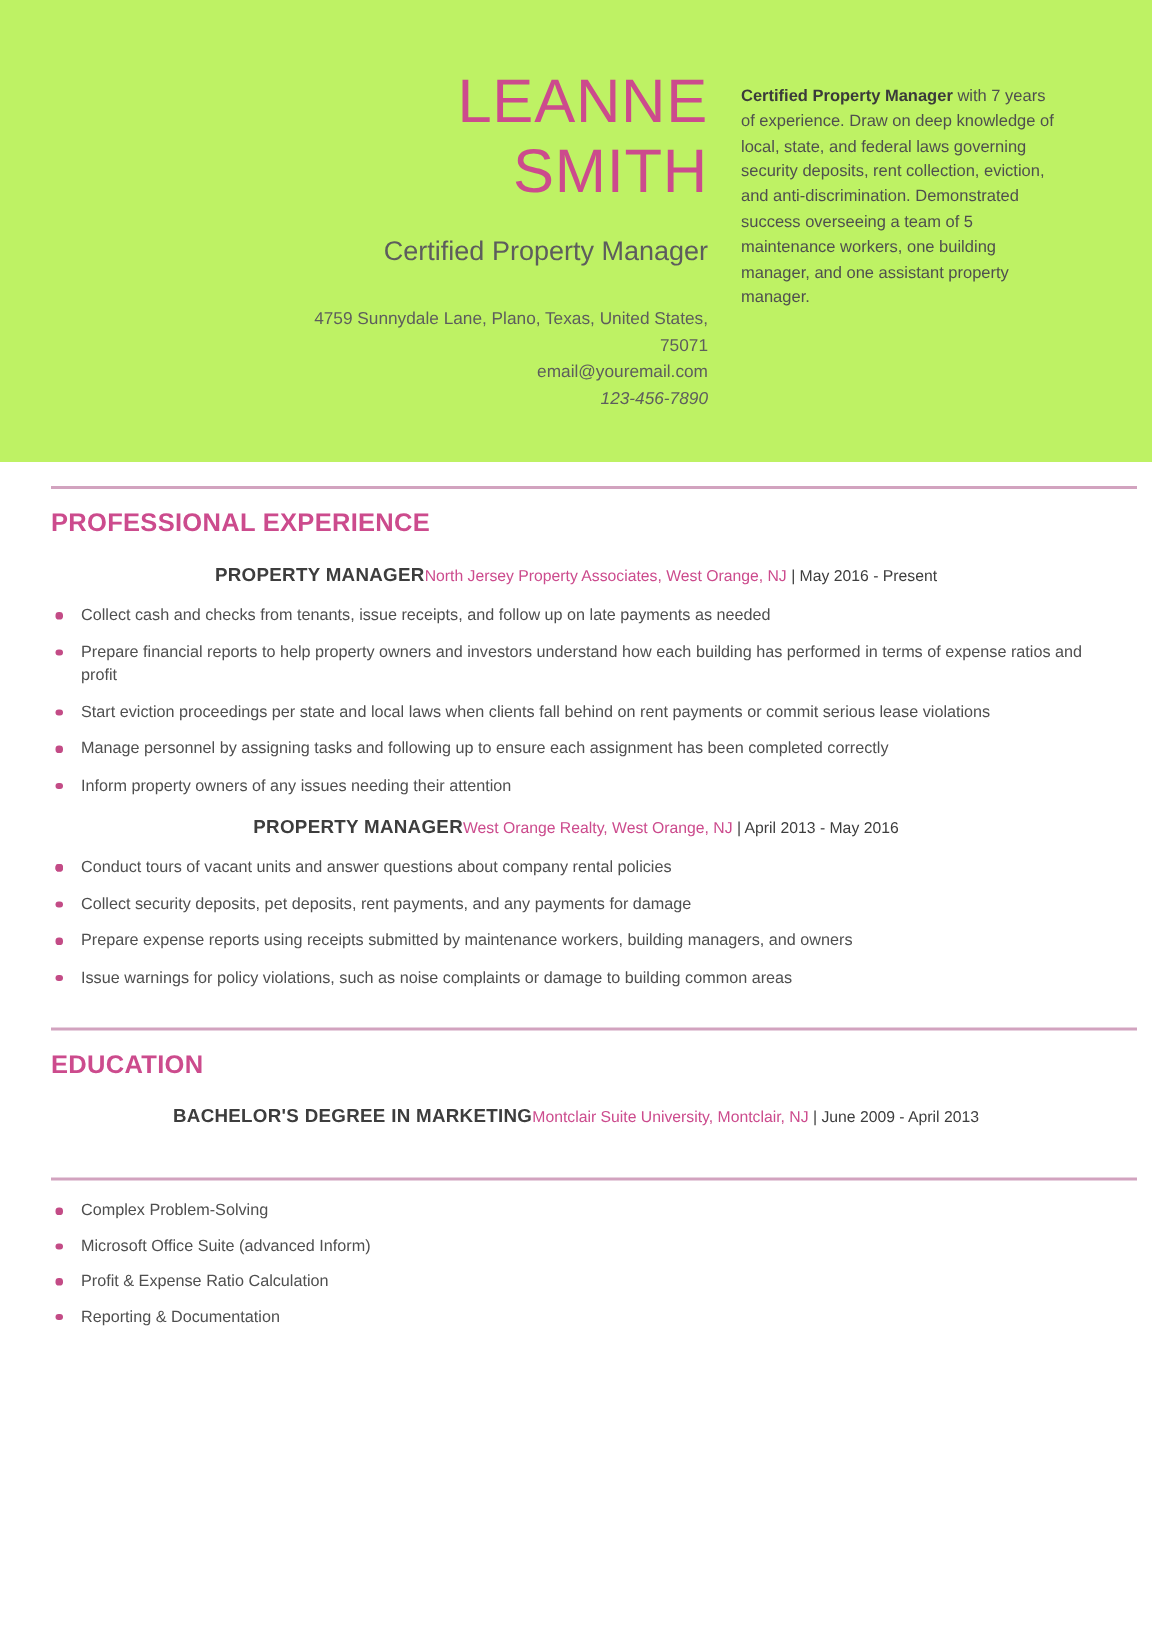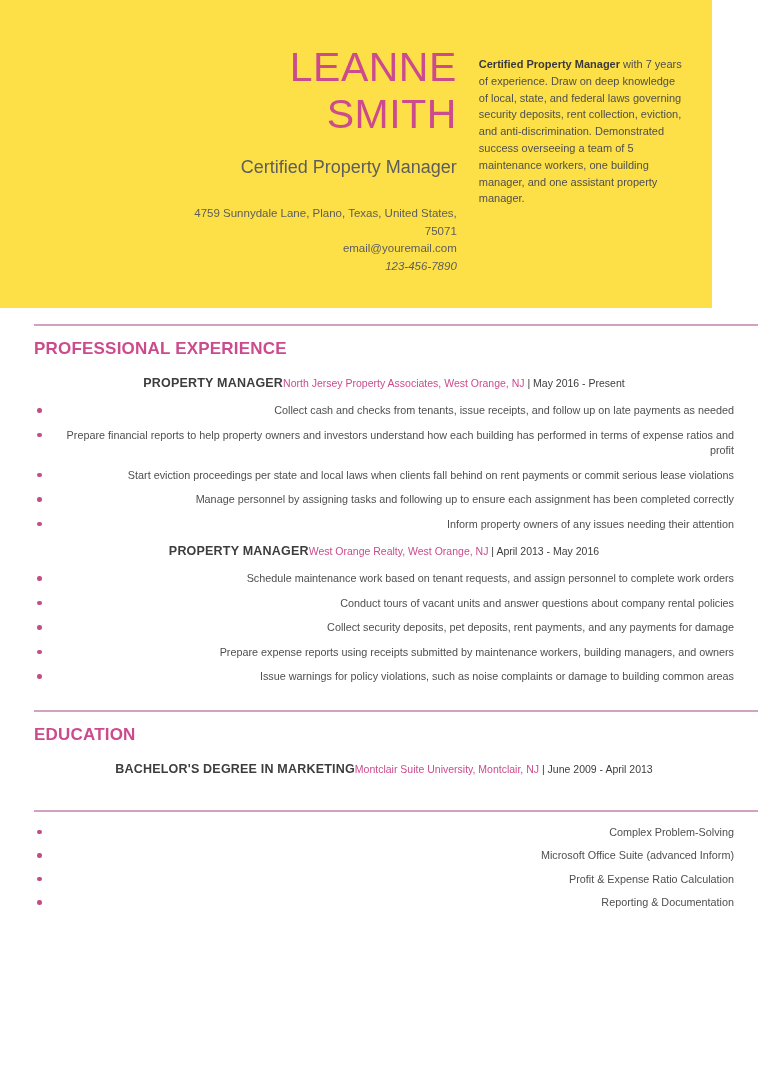--- a/index.html
+++ b/index.html
@@ -12,23 +12,23 @@
   body {
     background: #ffffff;
     font-family: "Liberation Sans", sans-serif;
     color: #4a4a4a;
     position: relative;
     overflow: hidden;
   }
 
   
   .header-band {
-    background: #fde047;
+    background: #bef264;
     height: 308px;
-    width: 712px;
+    width: 768px;
     position: relative;
     padding: 0;
   }
 
   .header-inner {
     display: flex;
     flex-direction: row;
     align-items: flex-start;
     padding-top: 44px;
   }
@@ -127,21 +127,20 @@
   }
 
   .entry-org {
     color: #cc4b8d;
   }
 
   ul.bullets {
     list-style: none;
     margin: 0 0 0 0;
     padding: 0;
-    text-align: right;
   }
 
   ul.bullets li {
     position: relative;
     padding-left: 20px;
     font-size: 10.8px;
     line-height: 15.5px;
     color: #4f4f4f;
     margin-bottom: 9px;
   }
@@ -208,21 +207,21 @@
             <li><span class="dot"></span><span>Manage personnel by assigning tasks and following up to ensure each assignment has been completed correctly</span></li>
             <li><span class="dot"></span><span>Inform property owners of any issues needing their attention</span></li>
           </ul>
         </div>
         <div class="exp-group second">
           <div class="entry-head">
             <div class="entry-title">PROPERTY MANAGER</div>
             <div class="entry-meta"><span class="entry-org">West Orange Realty, West Orange, NJ</span><span> | April 2013 - May 2016</span></div>
           </div>
           <ul class="bullets">
-            <li><span class="dot"></span><span>Schedule maintenance work based on tenant requests, and assign personnel to complete work orders</span></li>
+            <li><span class="dot"></span></li>
             <li><span class="dot"></span><span>Conduct tours of vacant units and answer questions about company rental policies</span></li>
             <li><span class="dot"></span><span>Collect security deposits, pet deposits, rent payments, and any payments for damage</span></li>
             <li><span class="dot"></span><span>Prepare expense reports using receipts submitted by maintenance workers, building managers, and owners</span></li>
             <li><span class="dot"></span><span>Issue warnings for policy violations, such as noise complaints or damage to building common areas</span></li>
           </ul>
         </div>
       </div>
   </div>
 
   <div class="section education-section">

